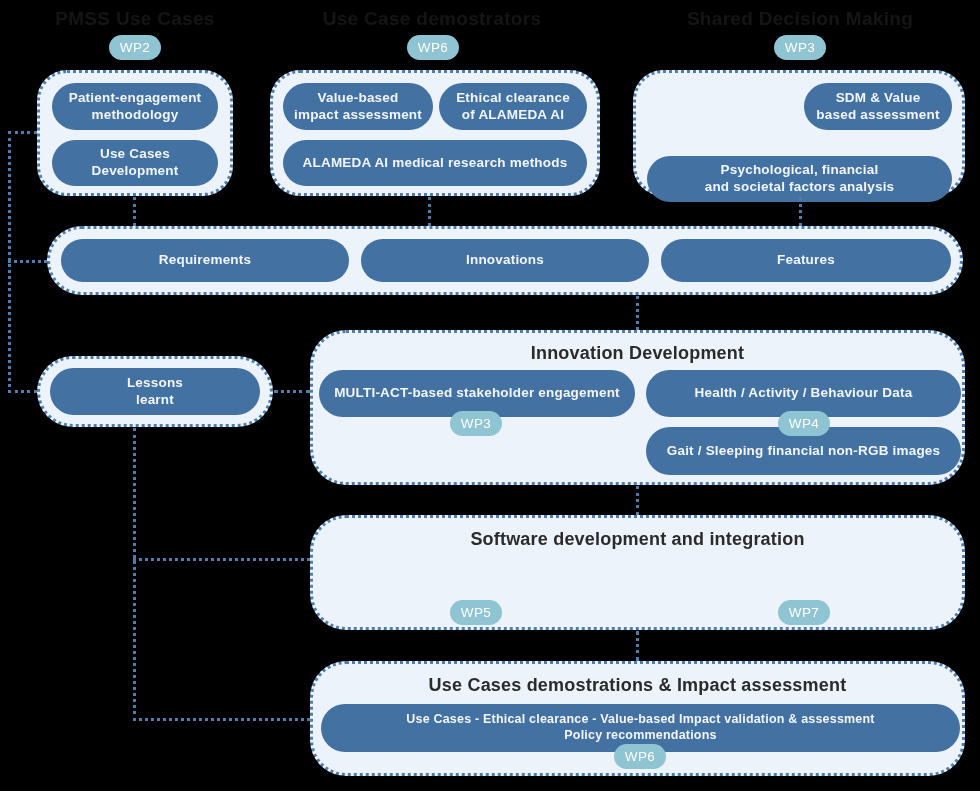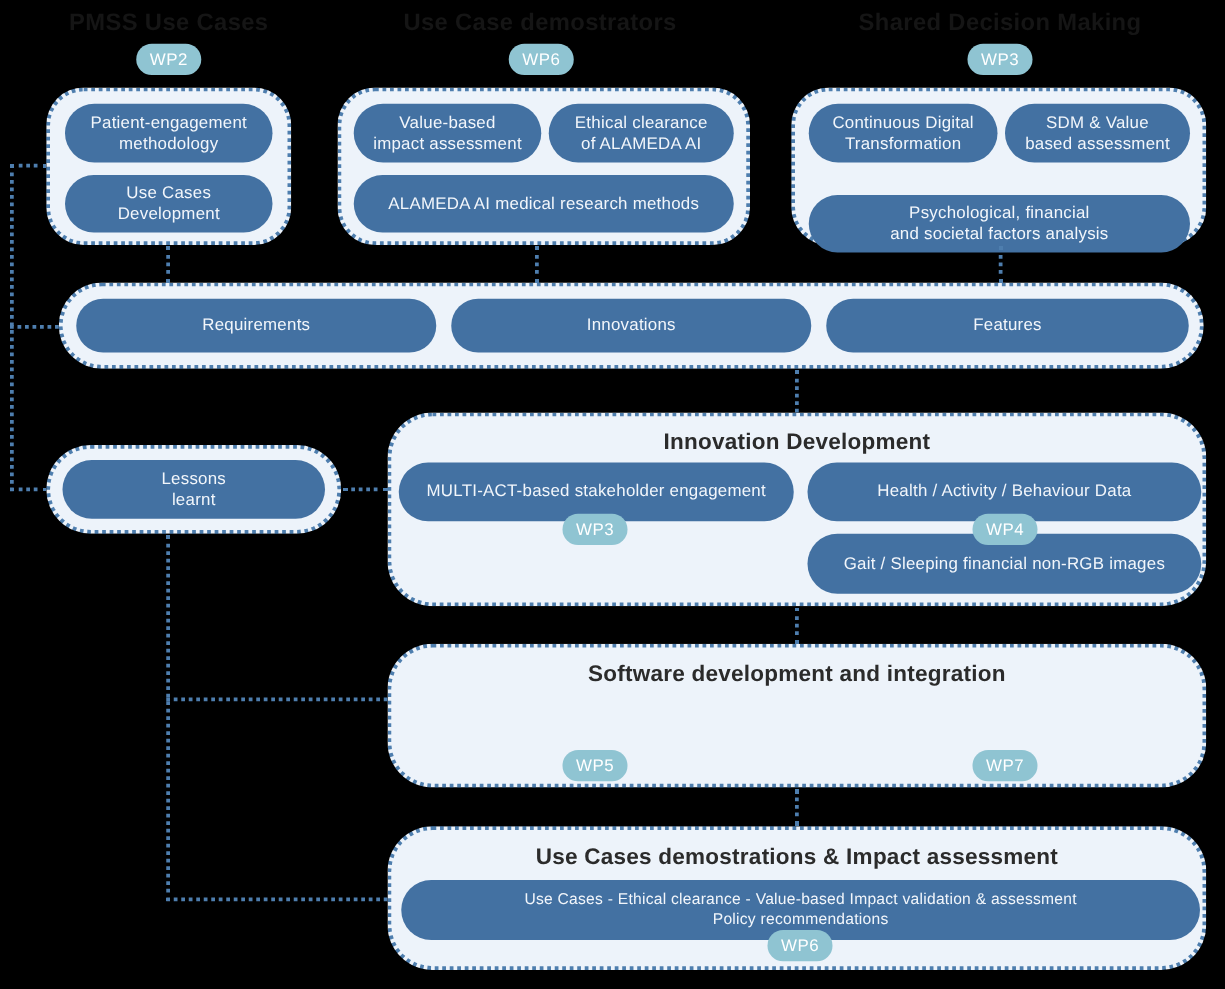--- a/index.html
+++ b/index.html
@@ -33,21 +33,21 @@
   .dashed-box{
     position:absolute;background:var(--container-bg);
     border:3px dotted var(--border-blue);
     border-radius:30px;box-sizing:border-box;
   }
   .dashed-box.big{border-radius:36px;}
   .pill{
     position:absolute;background:var(--pill-blue);
     color:var(--pill-text);border-radius:25px;
     display:flex;align-items:center;justify-content:center;
-    text-align:center;font-size:13.5px;font-weight:400;
+    text-align:center;font-size:13.5px;font-weight:700;
     line-height:1.25;letter-spacing:.2px;white-space:pre-line;
     padding:0 8px;box-sizing:border-box;
   }
   .pill.small-text{font-size:12.5px;}
   .box-title{
     position:absolute;left:0;width:100%;text-align:center;
     font-size:18px;font-weight:600;color:var(--box-title);
     letter-spacing:.2px;
   }
   .vline{position:absolute;width:0;border-left:3px dotted var(--border-blue);}
@@ -73,22 +73,20 @@
     <div class="pill" style="left:10px;top:10px;width:150px;height:47px">Value-based
 impact assessment</div>
     <div class="pill" style="left:166px;top:10px;width:148px;height:47px">Ethical clearance
 of ALAMEDA AI</div>
     <div class="pill" style="left:10px;top:67px;width:304px;height:46px">ALAMEDA AI medical research methods</div>
   </div>
 
   <div class="col-title" style="left:675px;top:8px;width:250px">Shared Decision Making</div>
   <div class="wp-badge" style="left:774px;top:35px">WP3</div>
   <div class="dashed-box" style="left:633px;top:70px;width:332px;height:126px">
-    <div class="pill" style="left:11px;top:10px;width:151px;height:47px">Continuous Digital
-Transformation</div>
     <div class="pill" style="left:168px;top:10px;width:148px;height:47px">SDM &amp; Value
 based assessment</div>
     <div class="pill" style="left:11px;top:83px;width:305px;height:46px">Psychological, financial
 and societal factors analysis</div>
   </div>
 
   <div class="dashed-box big" style="left:47px;top:226px;width:916px;height:69px">
     <div class="pill" style="left:11px;top:10px;width:288px;height:43px">Requirements</div>
     <div class="pill" style="left:311px;top:10px;width:288px;height:43px">Innovations</div>
     <div class="pill" style="left:611px;top:10px;width:290px;height:43px">Features</div>

